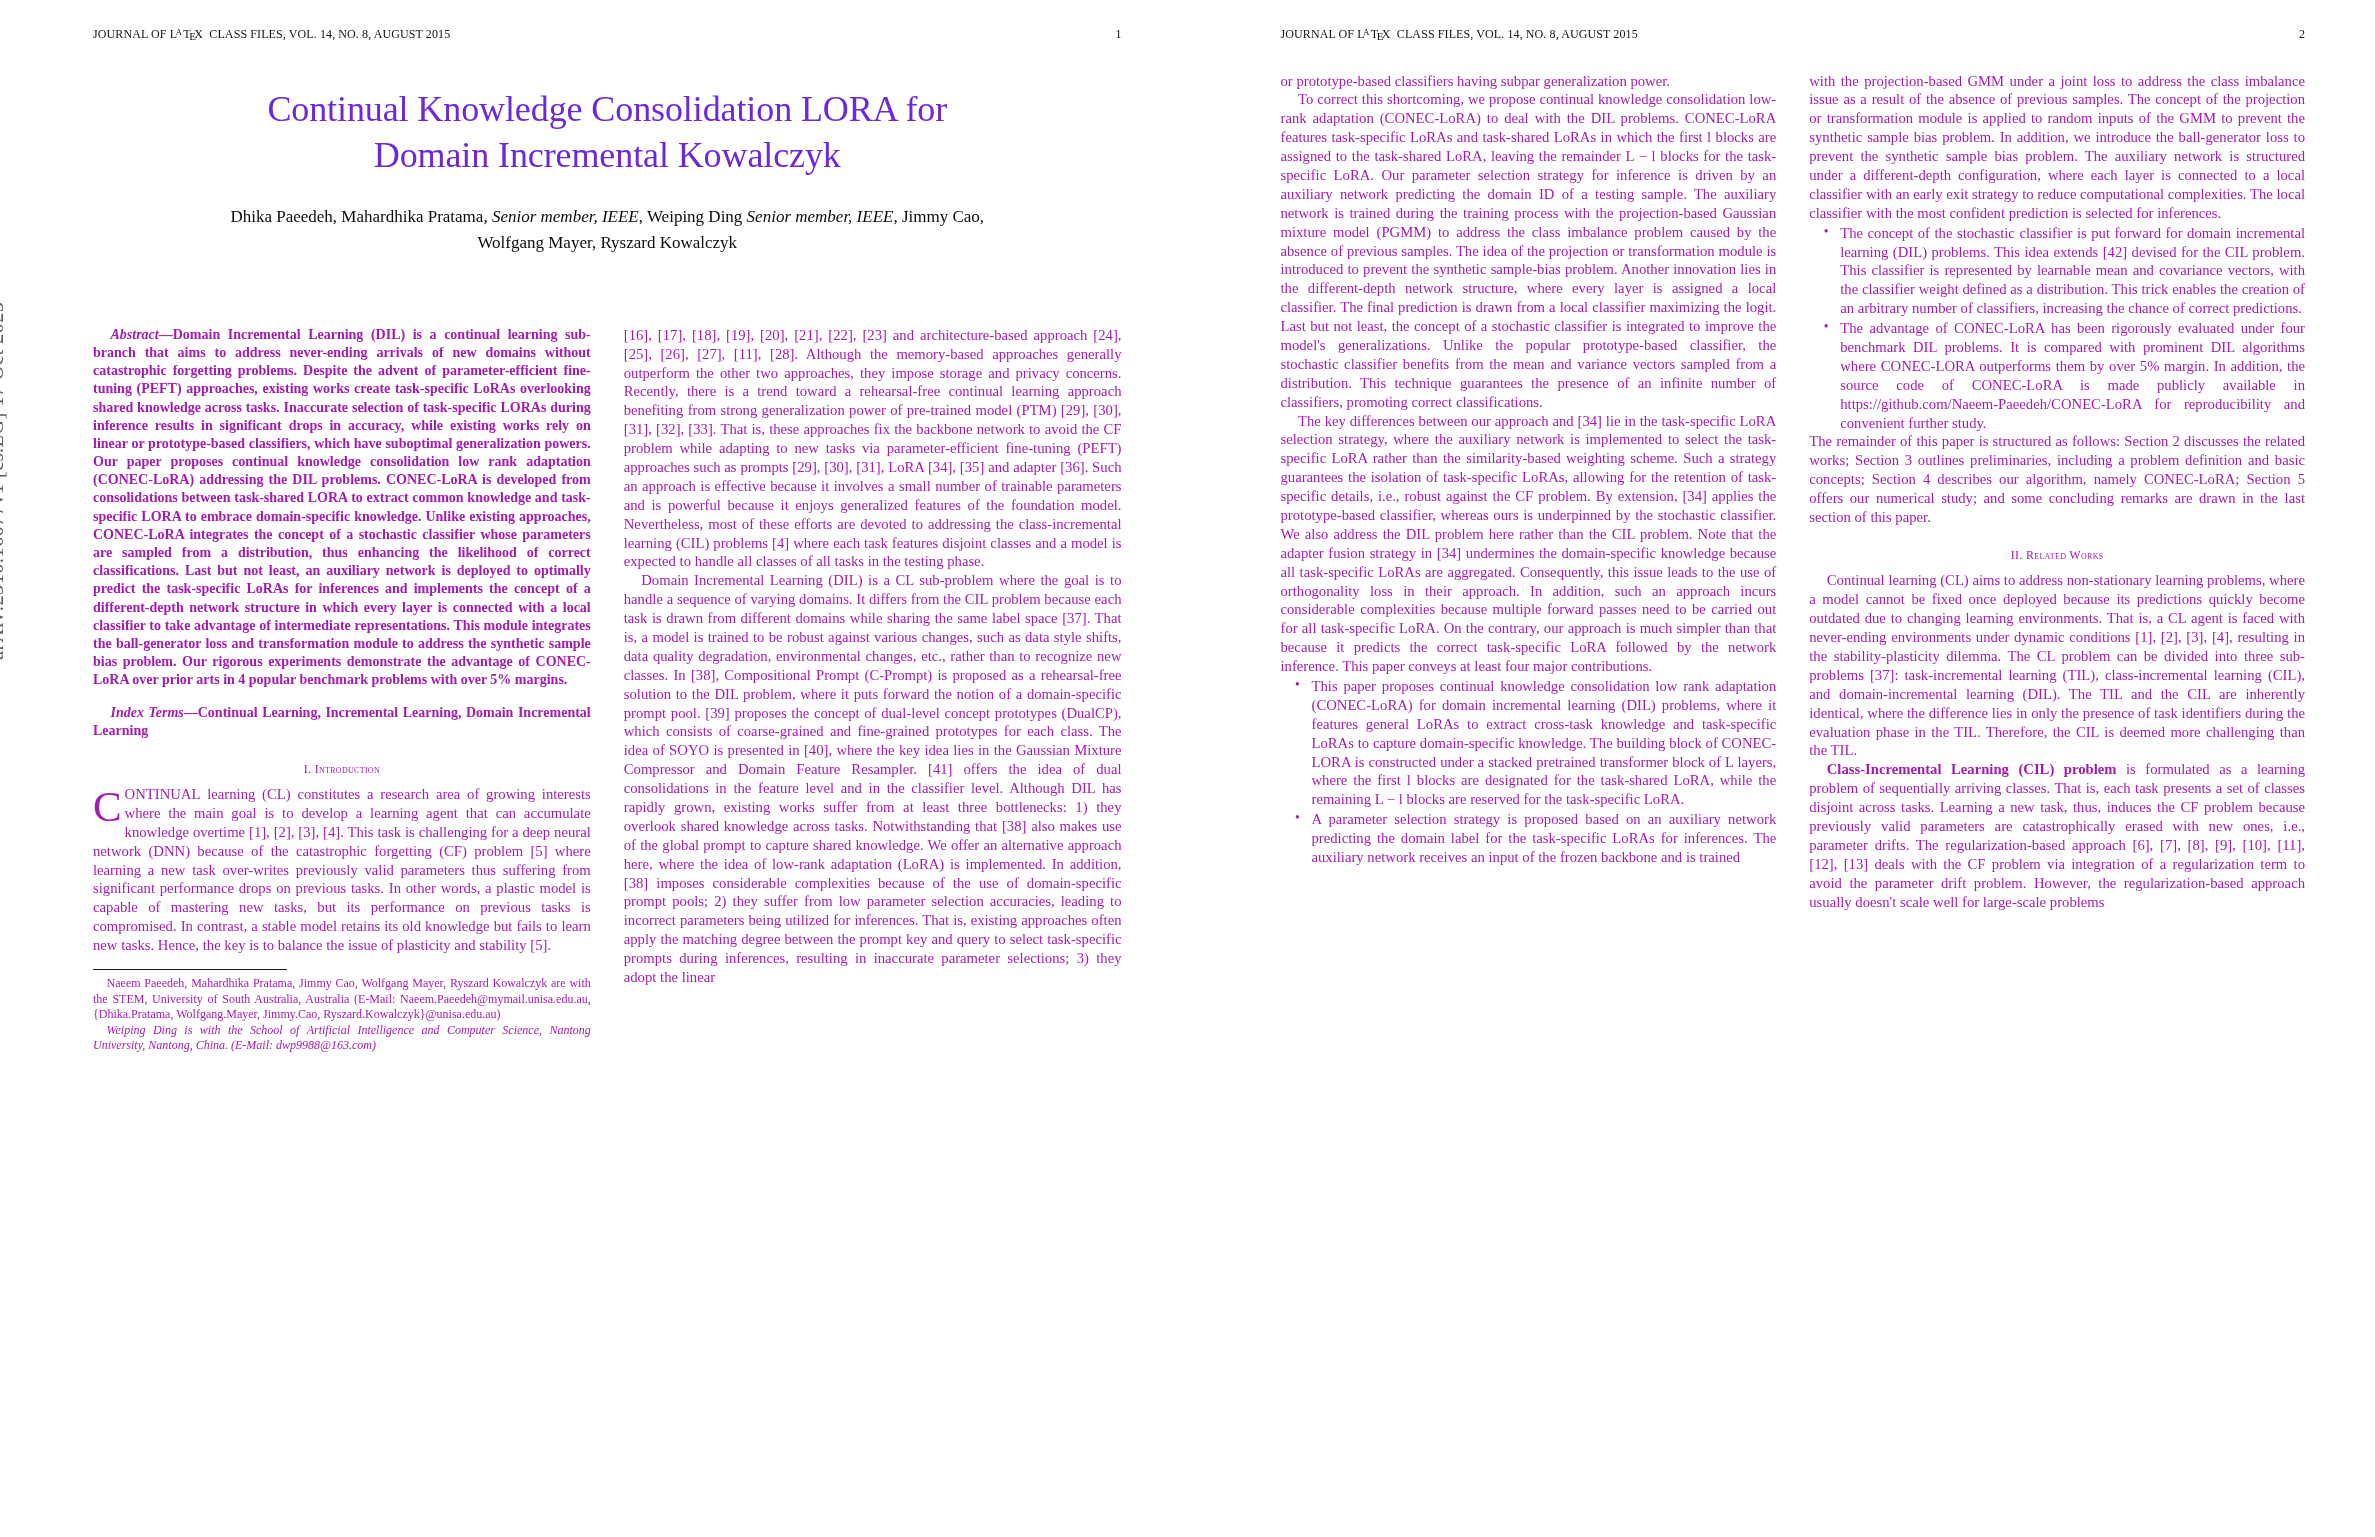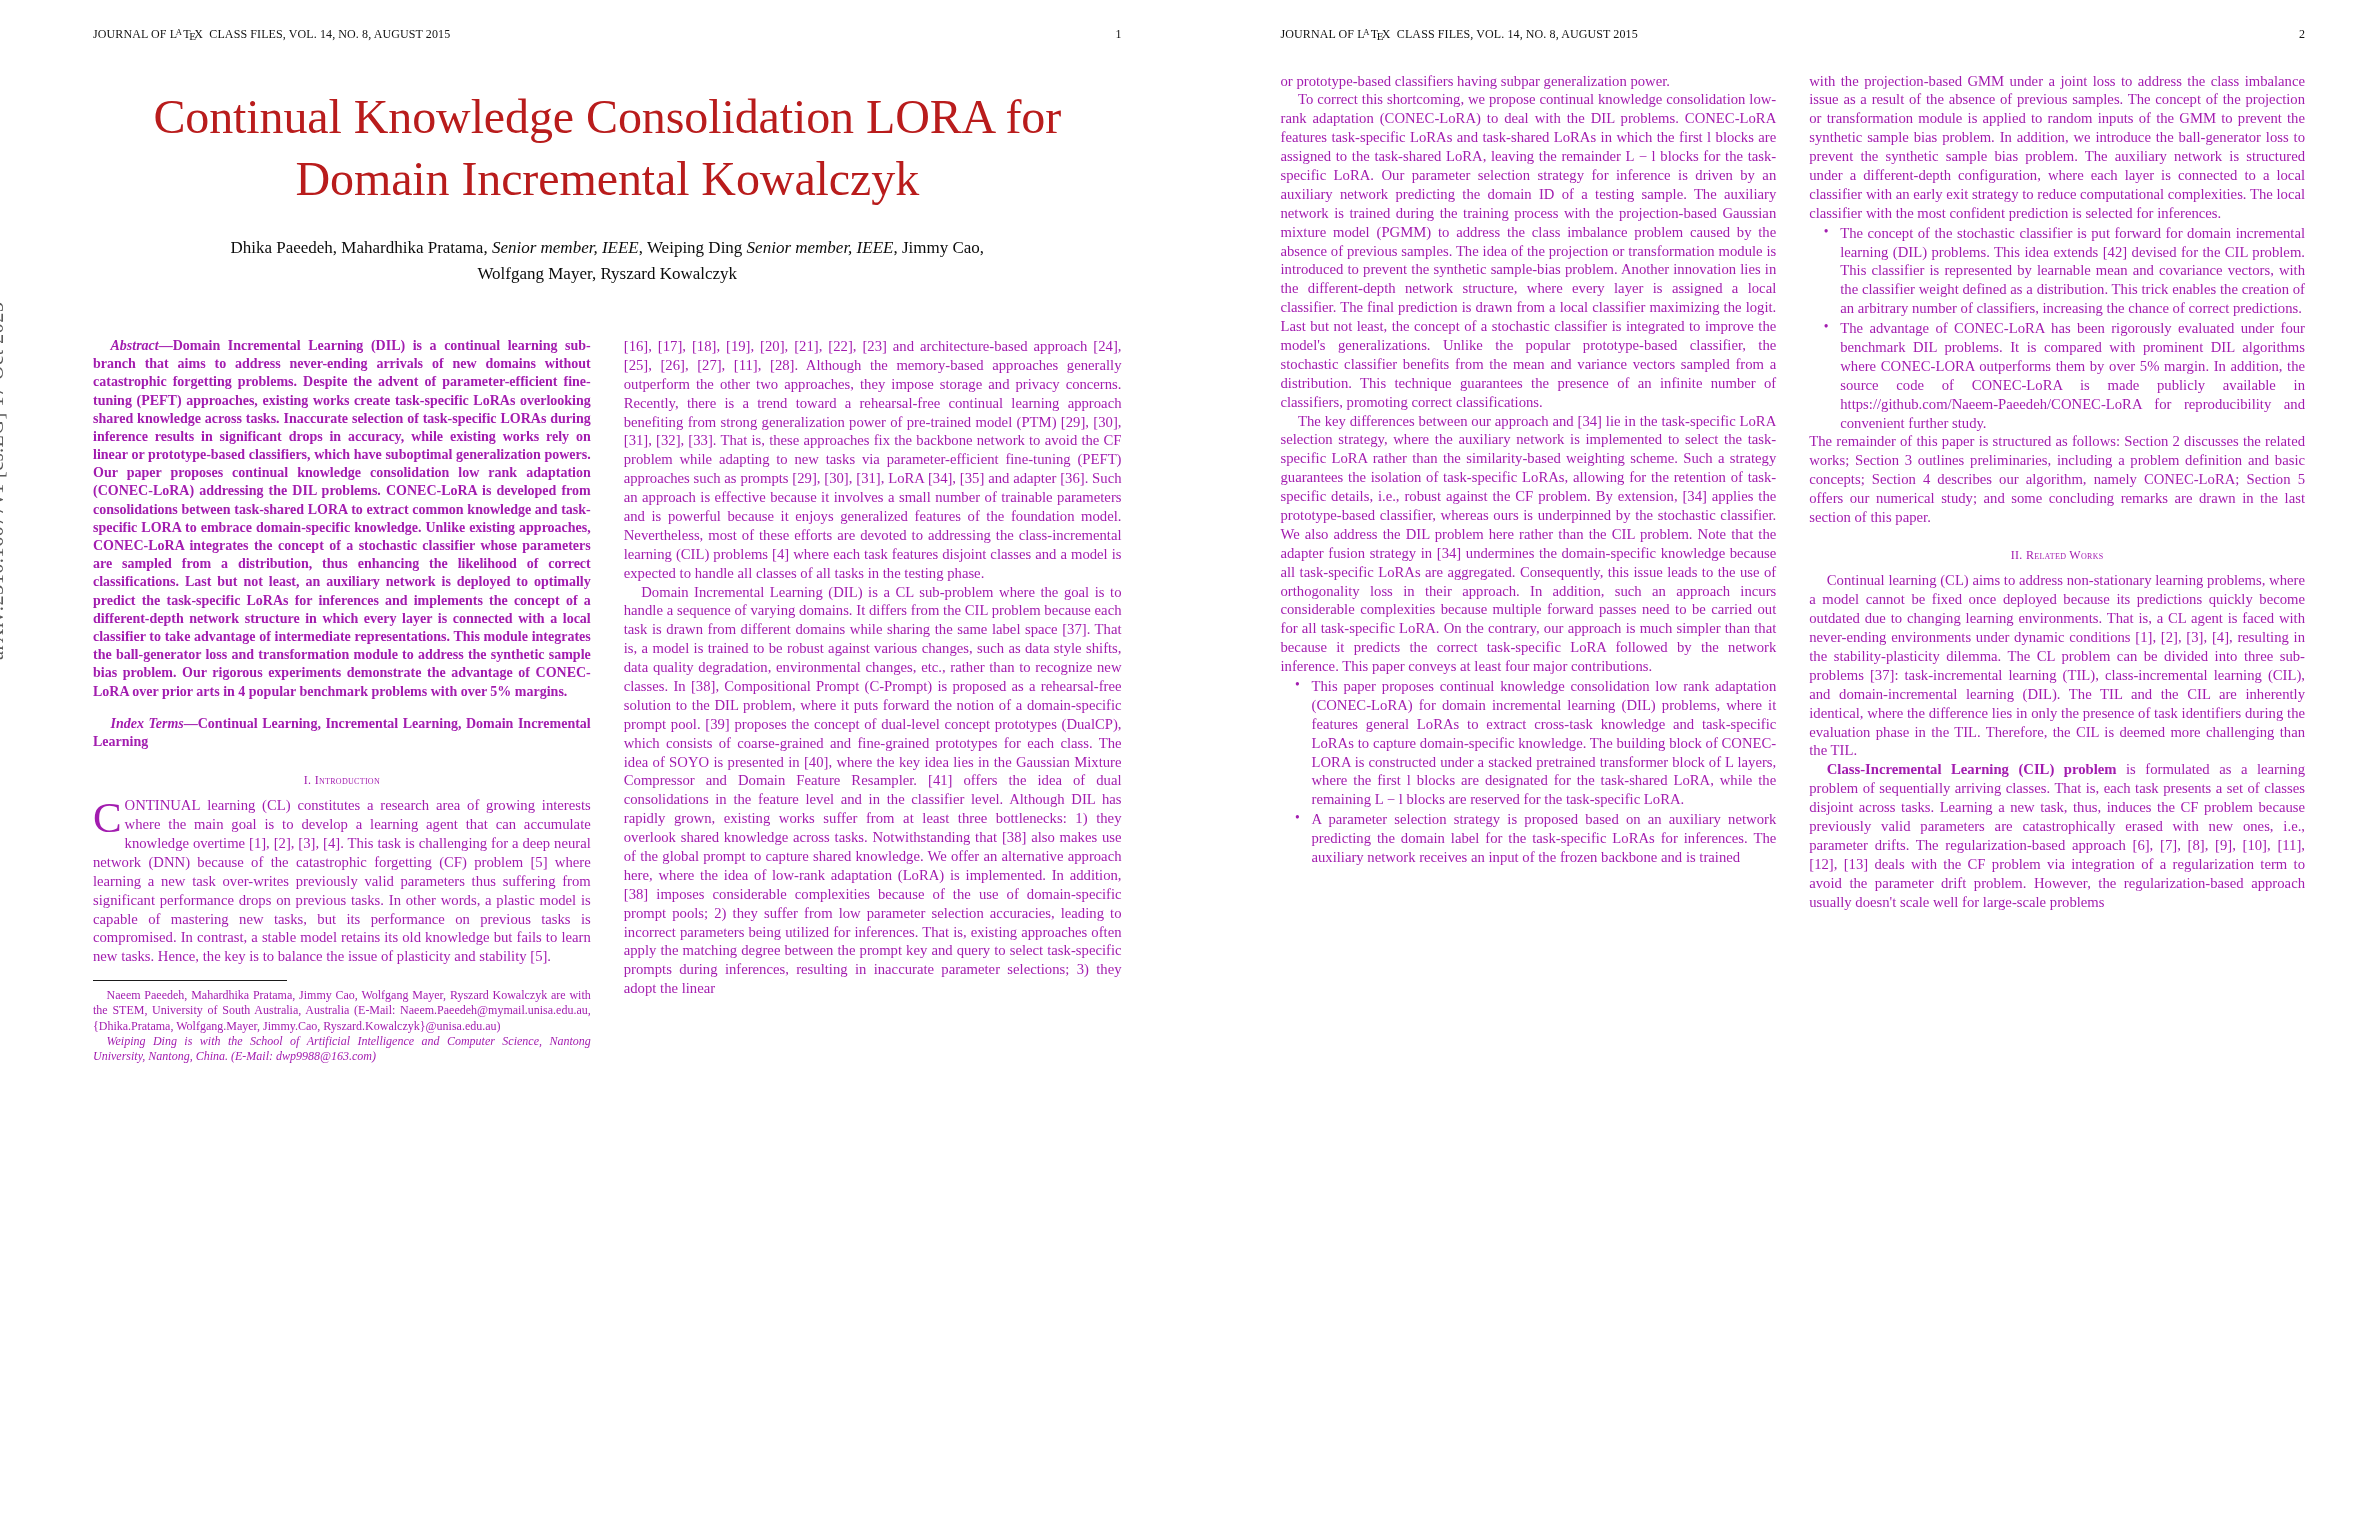--- a/index.html
+++ b/index.html
@@ -65,39 +65,39 @@
     position: relative;
     top: 0.22em;
     left: -0.12em;
     font-size: 0.92em;
   }
   .latex-logo .x2 { position: relative; left: -0.26em; }
 
   
   .title-block { text-align: center; margin-top: 43px; }
   .paper-title {
-    font-size: 48px;
+    font-size: 36px;
     line-height: 1.30;
     font-weight: 400;
     letter-spacing: -0.1px;
-    color: #b91c1c;
+    color: #6d28d9;
   }
   .authors {
     margin-top: 25px;
     font-size: 17px;
     line-height: 1.52;
     padding: 0 21.3px;
     color: #0b0b0b;
   }
   .authors i { font-style: italic; }
 
   
   .cols {
     display: flex;
-    margin-top: 50px;
+    margin-top: 70px;
     column-gap: 33px;
   }
   .col {
     width: 498px;
     font-size: 14.7px;
     line-height: 1.285;
     text-align: justify;
     color: #a21caf;
     hyphens: manual;
   }

